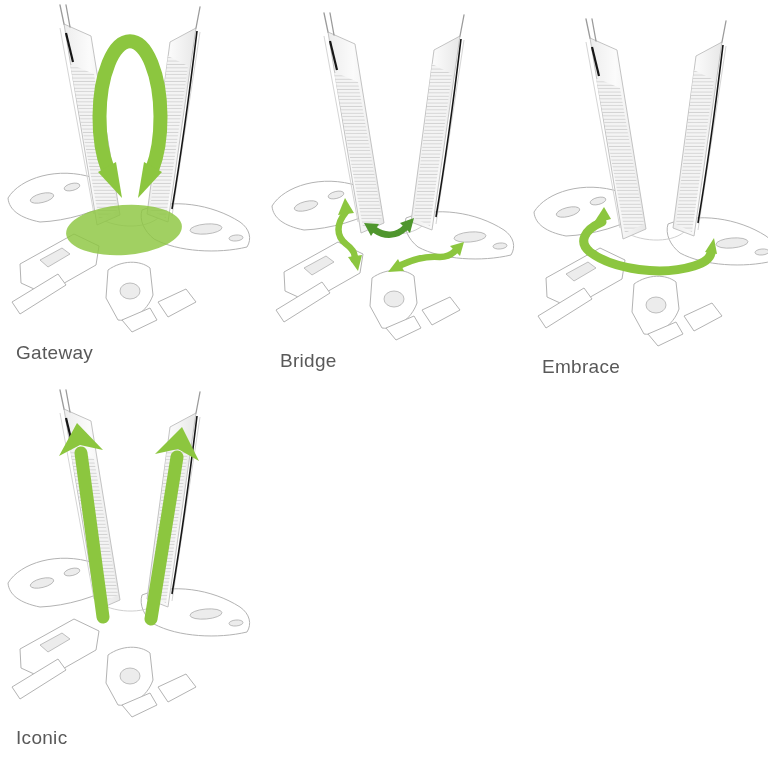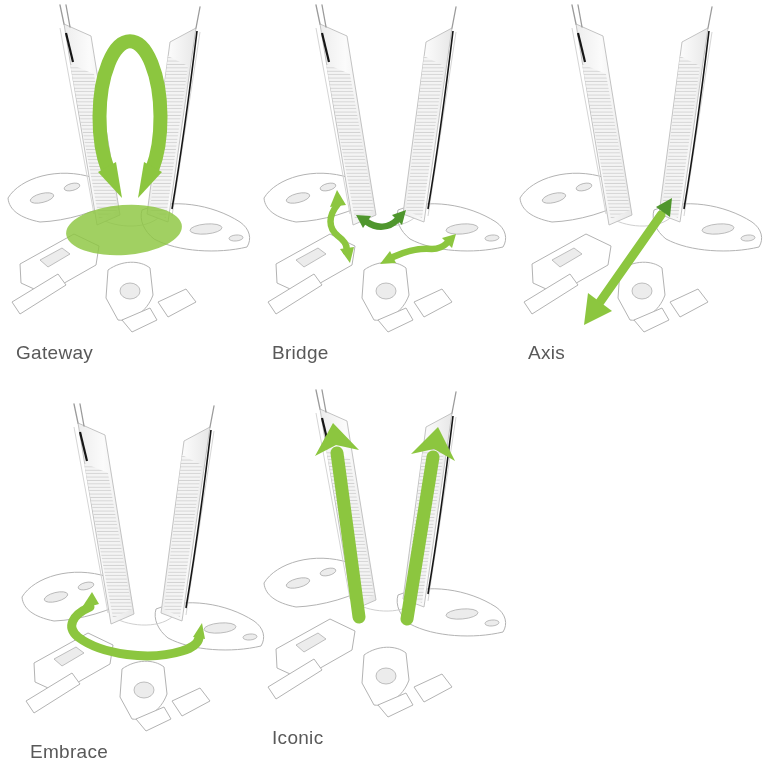--- a/index.html
+++ b/index.html
@@ -80,21 +80,21 @@
         <g data-bind-attr="color:colors.green" color="#8CC63F">
           <ellipse class="afill" cx="124" cy="228" rx="58" ry="25" transform="rotate(-4 124 228)" opacity="0.82"></ellipse>
           <path class="aline" stroke-width="14" d="M108,168 A30.5,76 0 1 1 152,168"></path>
           <polygon class="ahead" points="98,170 116,160 122,196"></polygon>
           <polygon class="ahead" points="162,170 144,160 138,196"></polygon>
         </g>
       </svg>
       <figcaption class="panel-label" data-bind="panels.0.label">Gateway</figcaption>
     </figure>
 
-    <figure class="panel" style="margin:0">
+    <figure class="panel" style="margin:8px">
       <svg class="scene" width="256" height="334" viewBox="0 0 256 334">
         <use href="#building" width="256" height="332"></use>
         <g data-bind-attr="color:colors.green_dark" color="#4F962D">
           <path class="aline" stroke-width="6.5" d="M111,220 C121,227 133,226 141,218"></path>
           <polygon class="ahead" points="115,214 107,226 100,213"></polygon>
           <polygon class="ahead" points="146,223 136,213 150,208"></polygon>
         </g>
         <g data-bind-attr="color:colors.green" color="#8CC63F">
           <path class="aline" stroke-width="6.5" d="M82,202 C72,214 72,226 82,234 C90,240 92,245 90,250"></path>
           <polygon class="ahead" points="74,205 90,203 81,188"></polygon>
@@ -102,33 +102,20 @@
         </g>
         <g data-bind-attr="color:colors.green" color="#8CC63F">
           <path class="aline" stroke-width="6.5" d="M137,255 C152,248 166,246 176,247 C183,247 188,244 191,241"></path>
           <polygon class="ahead" points="134,249 140,261 124,262"></polygon>
           <polygon class="ahead" points="196,246 186,236 200,232"></polygon>
         </g>
       </svg>
       <figcaption class="panel-label" data-bind="panels.1.label">Bridge</figcaption>
     </figure>
 
-    <figure class="panel" style="margin:0">
-      <svg class="scene" width="256" height="334" viewBox="0 0 256 334">
-        <use href="#building" width="256" height="332"></use>
-        <g data-bind-attr="color:colors.green" color="#8CC63F">
-          <path class="aline" stroke-width="9" d="M149,213 L88,300"></path>
-          <polygon class="ahead" points="100,309 76,291 72,323"></polygon>
-        </g>
-        <g data-bind-attr="color:colors.green_dark" color="#4F962D">
-          <polygon class="ahead" points="158,215 144,205 160,196"></polygon>
-        </g>
-      </svg>
-      <figcaption class="panel-label" data-bind="panels.2.label">Axis</figcaption>
-    </figure>
 
     <figure class="panel" style="margin:14px">
       <svg class="scene" width="256" height="334" viewBox="0 0 256 334">
         <use href="#building" width="256" height="332"></use>
         <g data-bind-attr="color:colors.green" color="#8CC63F">
           <path class="aline" stroke-width="9" d="M76,206 C58,214 52,226 64,236 C88,254 136,260 168,250 C178,247 184,242 185,237"></path>
           <polygon class="ahead" points="67,208 85,203 78,191"></polygon>
           <polygon class="ahead" points="191,238 179,236 188,222"></polygon>
         </g>
       </svg>

